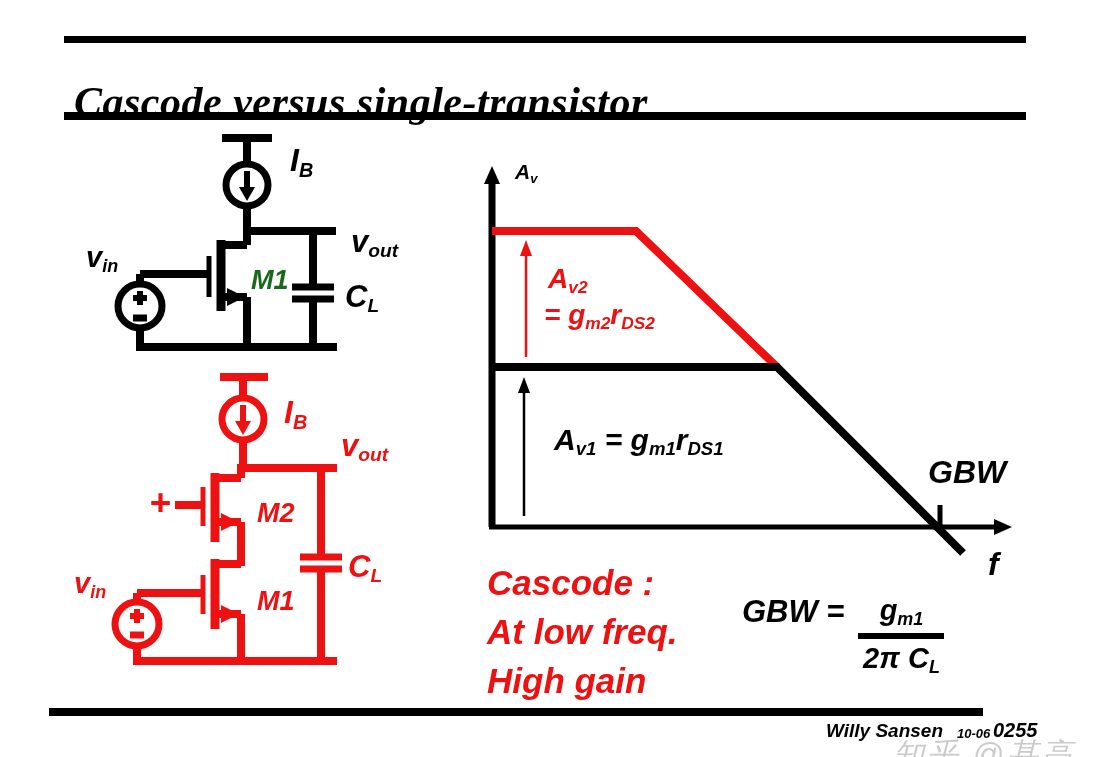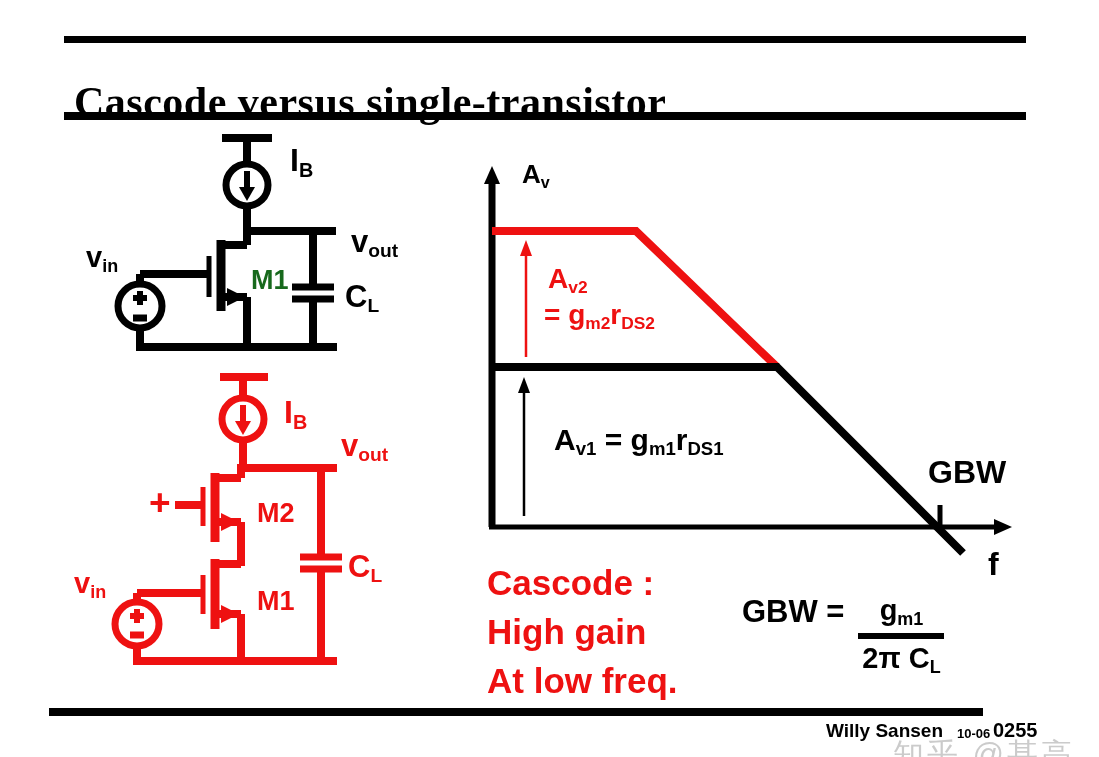--- a/index.html
+++ b/index.html
@@ -3,20 +3,21 @@
 <meta charset="utf-8">
 <style>
   html,body{margin:0;padding:0;background:#ffffff;}
   .slide{
     position:relative;
     width:1099px;
     height:757px;
     background:#ffffff;
     overflow:hidden;
     font-family:"Liberation Sans", sans-serif;
+    font-style:italic;
   }
   .rule{position:absolute;background:#000;}
   .title{
     position:absolute;
     left:74px;top:50px;
     font-family:"Liberation Serif", serif;
     font-weight:bold;
     font-size:42px;
     color:#000;
     letter-spacing:0.5px;
@@ -155,35 +156,35 @@
   <div class="lbl green" style="left:251px;top:266px;font-size:27px;">M1</div>
 
   <div class="lbl red" style="left:284px;top:396px;font-size:32px;"><span>I</span><span class="sub">B</span></div>
   <div class="lbl red" style="left:341px;top:430px;font-size:31px;"><span>v</span><span class="sub">out</span></div>
   <div class="lbl red" style="left:149px;top:484px;font-size:37px;">+</div>
   <div class="lbl red" style="left:257px;top:499px;font-size:27px;">M2</div>
   <div class="lbl red" style="left:74px;top:568px;font-size:29px;"><span>v</span><span class="sub">in</span></div>
   <div class="lbl red" style="left:257px;top:587px;font-size:27px;">M1</div>
   <div class="lbl red" style="left:348px;top:551px;font-size:31px;"><span>C</span><span class="sub">L</span></div>
 
-  <div class="lbl" style="left:515px;top:161px;font-size:26px;margin-left:7px;"><span>A</span><span class="sub">v</span></div>
+  <div class="lbl" style="left:515px;top:161px;font-size:21px;"><span>A</span><span class="sub">v</span></div>
 
   <div class="lbl red" style="left:548px;top:264px;font-size:28px;"><span>A</span><span class="sub">v2</span></div>
   <div class="lbl red" style="left:544px;top:300px;font-size:28px;"><span>= g</span><span class="sub">m2</span><span>r</span><span class="sub">DS2</span></div>
 
   <div class="lbl" style="left:554px;top:424px;font-size:30px;"><span>A</span><span class="sub">v1</span><span> = g</span><span class="sub">m1</span><span>r</span><span class="sub">DS1</span></div>
 
 
   <div class="lbl" style="left:928px;top:456px;font-size:32px;">GBW</div>
   <div class="lbl" style="left:988px;top:548px;font-size:32px;">f</div>
 
   <div class="lbl red callout" style="left:487px;top:558px;">
     <div>Cascode :</div>
+    <div>At low freq.</div>
     <div>High gain</div>
-    <div>At low freq.</div>
   </div>
 
   <div class="formula">
     <span>GBW =</span>
     <div class="frac">
       <span class="f-num"><span>g</span><span class="sub">m1</span></span>
       <div class="f-bar"></div>
       <span class="f-den"><span>2π C</span><span class="sub">L</span></span>
     </div>
   </div>

